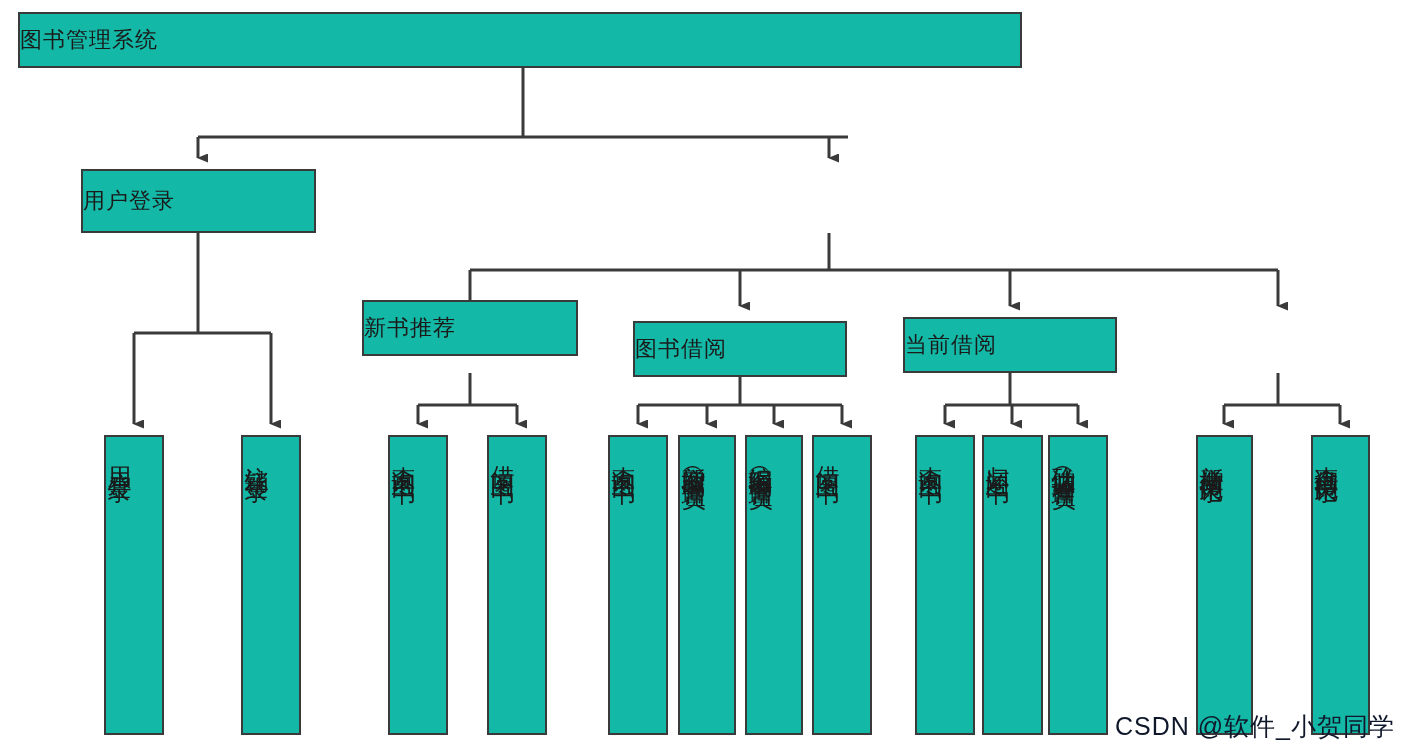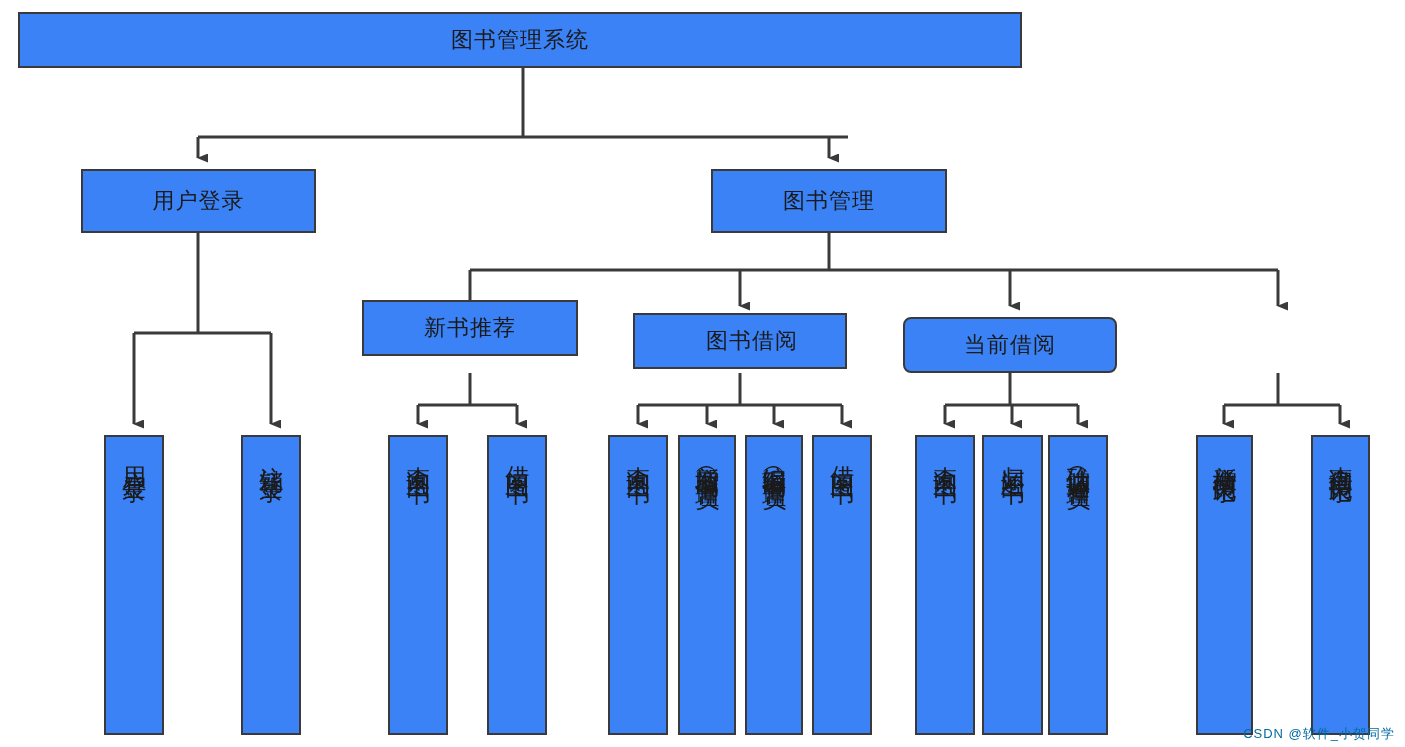--- a/index.html
+++ b/index.html
@@ -23,25 +23,25 @@
   #edges-layer {
     position: absolute;
     left: 0; top: 0;
     width: 1405px;
     height: 747px;
     pointer-events: none;
   }
   .node {
     position: absolute;
     box-sizing: border-box;
-    background: #3b82f6;
+    background: #14b8a6;
     border: 2px solid #3a3a3a;
     display: flex;
     align-items: center;
-    justify-content: center;
+    justify-content: flex-start;
     color: #1a1a1a;
   }
   .node-label {
     display: block;
     text-align: center;
     line-height: 1.18;
     color: #1a1a1a;
   }
   .node.horizontal .node-label {
     font-size: 22px;
@@ -59,22 +59,22 @@
     line-height: 1.1;
     white-space: nowrap;
   }
   .node.vertical.tall-text .node-label {
     letter-spacing: 3px;
   }
   #watermark {
     position: absolute;
     right: 10px;
     bottom: 4px;
-    font-size: 13px;
-    color: #0369a1;
+    font-size: 25px;
+    color: #0f172a;
     letter-spacing: 1px;
     white-space: nowrap;
     user-select: none;
   }
 </style>
 </head>
 <body>
 
 <div id="diagram-root">
 
@@ -141,33 +141,30 @@
   </svg>
 
   <div class="node horizontal" style="left:18px; top:12px; width:1004px; height:56px;">
     <span class="node-label">图书管理系统</span>
   </div>
 
   <div class="node horizontal" style="left:81px; top:169px; width:235px; height:64px;">
     <span class="node-label">用户登录</span>
   </div>
 
-  <div class="node horizontal" style="left:711px; top:169px; width:236px; height:64px;">
-    <span class="node-label">图书管理</span>
-  </div>
 
   <div class="node horizontal" style="left:362px; top:300px; width:216px; height:56px;">
     <span class="node-label">新书推荐</span>
   </div>
 
-  <div class="node horizontal" style="left:633px; top:313px; width:214px; height:56px;padding-left:24px;">
+  <div class="node horizontal" style="left:633px; top:321px; width:214px; height:56px;">
     <span class="node-label">图书借阅</span>
   </div>
 
-  <div class="node horizontal" style="left:903px; top:317px; width:214px; height:56px;border-radius:8px;">
+  <div class="node horizontal" style="left:903px; top:317px; width:214px; height:56px;">
     <span class="node-label">当前借阅</span>
   </div>
 
 
   <div class="node vertical" style="left:104px; top:435px; width:60px; height:300px;">
     <span class="node-label">用户登录</span>
   </div>
 
   <div class="node vertical" style="left:241px; top:435px; width:60px; height:300px;">
     <span class="node-label">注销登录</span>

